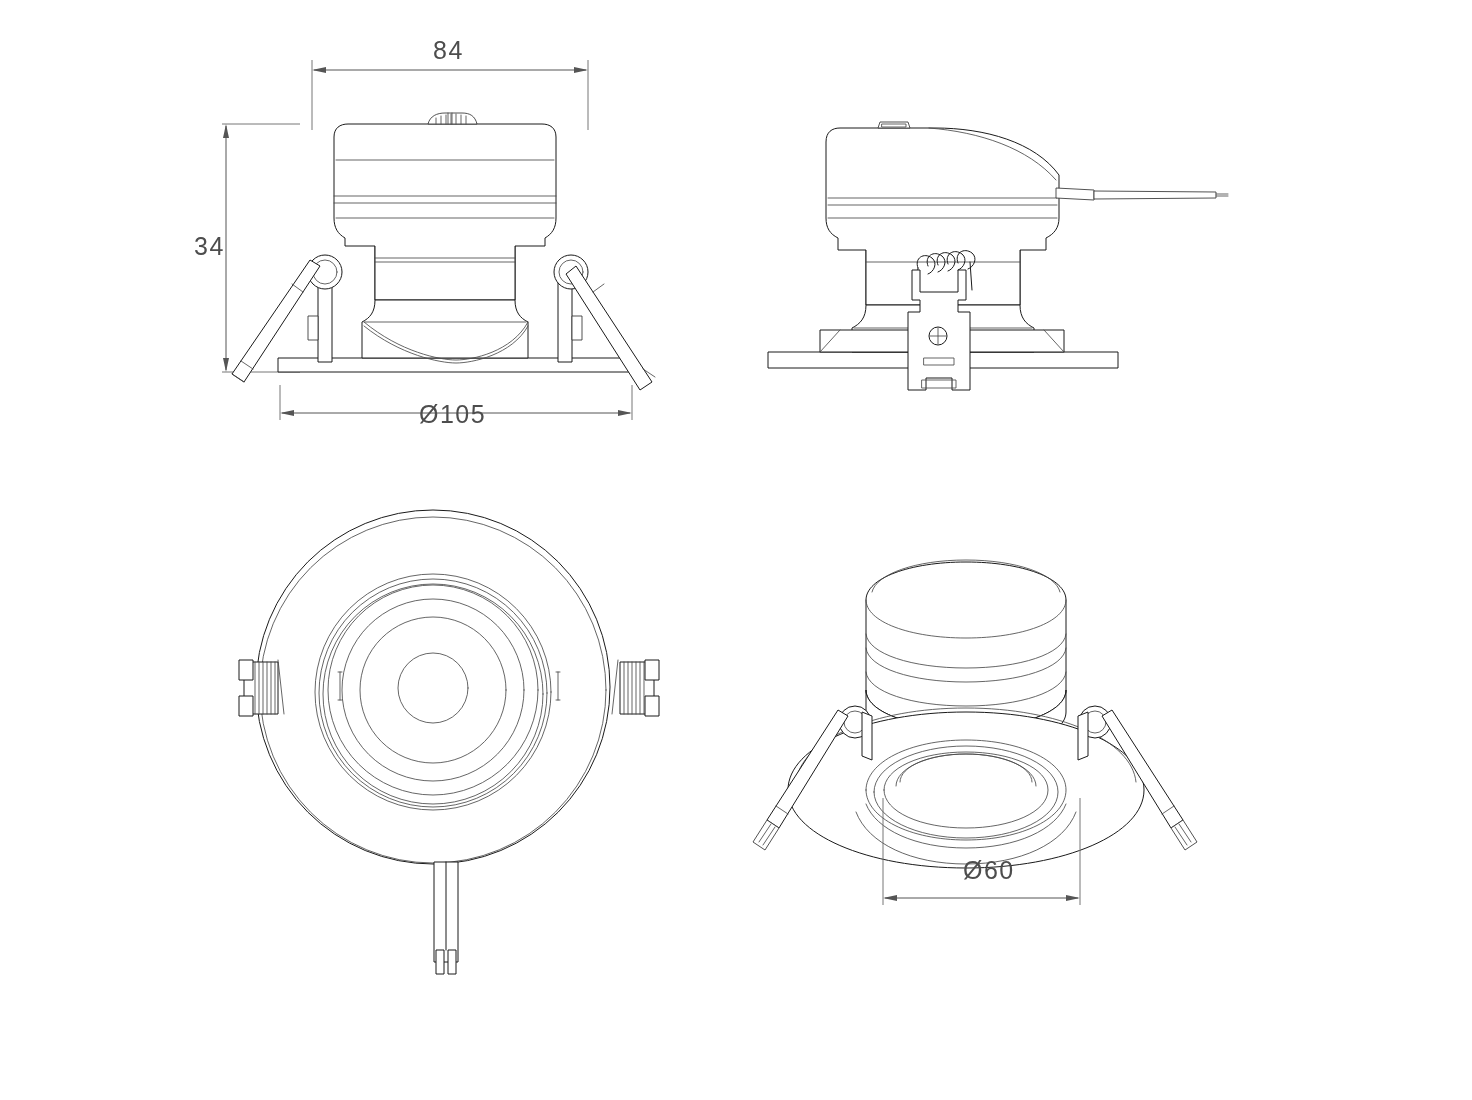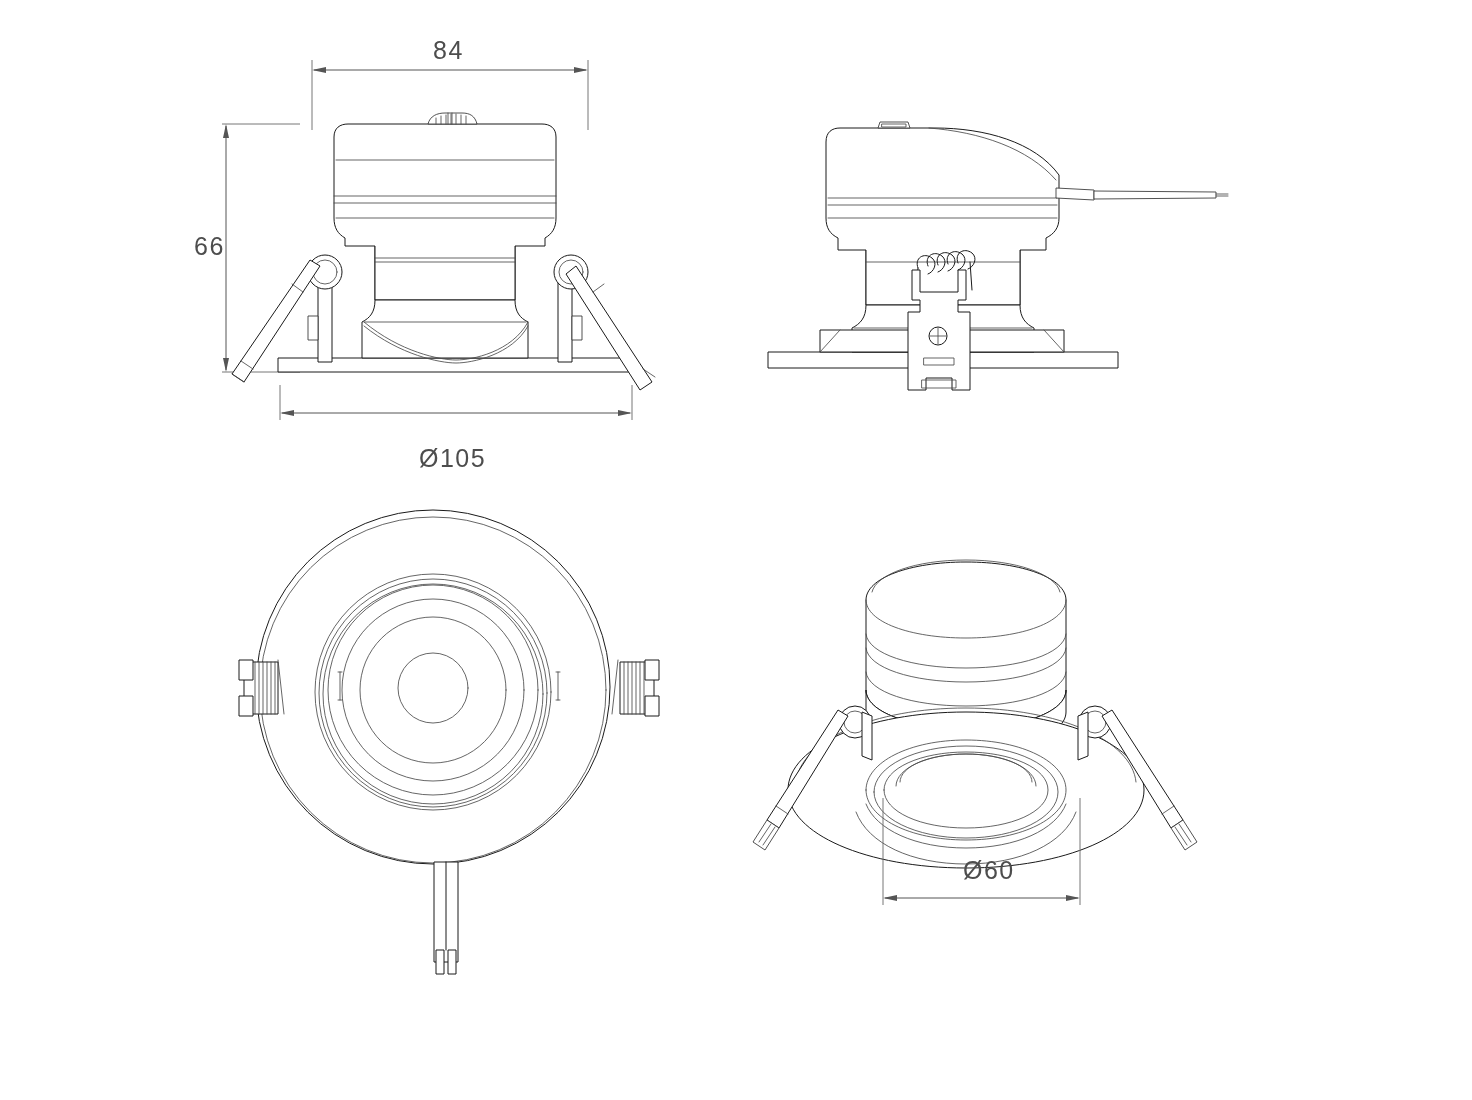--- a/index.html
+++ b/index.html
@@ -410,19 +410,19 @@
         <line class="dim-ext" x1="1080" y1="798" x2="1080" y2="905"></line>
         <line class="dim-line" x1="885" y1="898" x2="1078" y2="898"></line>
         <polygon class="arrowhead" points="883,898 897,895 897,901"></polygon>
         <polygon class="arrowhead" points="1080,898 1066,895 1066,901"></polygon>
       </g>
     </g>
   </svg>
 
   <div class="dimtext" style="left:433px; top:36px;">84</div>
 
-  <div class="dimtext" style="left:194px; top:232px;">66</div>
-
-  <div class="dimtext" style="left:419px; top:444px;">Ø105</div>
+  <div class="dimtext" style="left:194px; top:232px;">34</div>
+
+  <div class="dimtext" style="left:419px; top:400px;">Ø105</div>
 
   <div class="dimtext" style="left:963px; top:856px;">Ø60</div>
 
 </div>
 
 </body></html>

